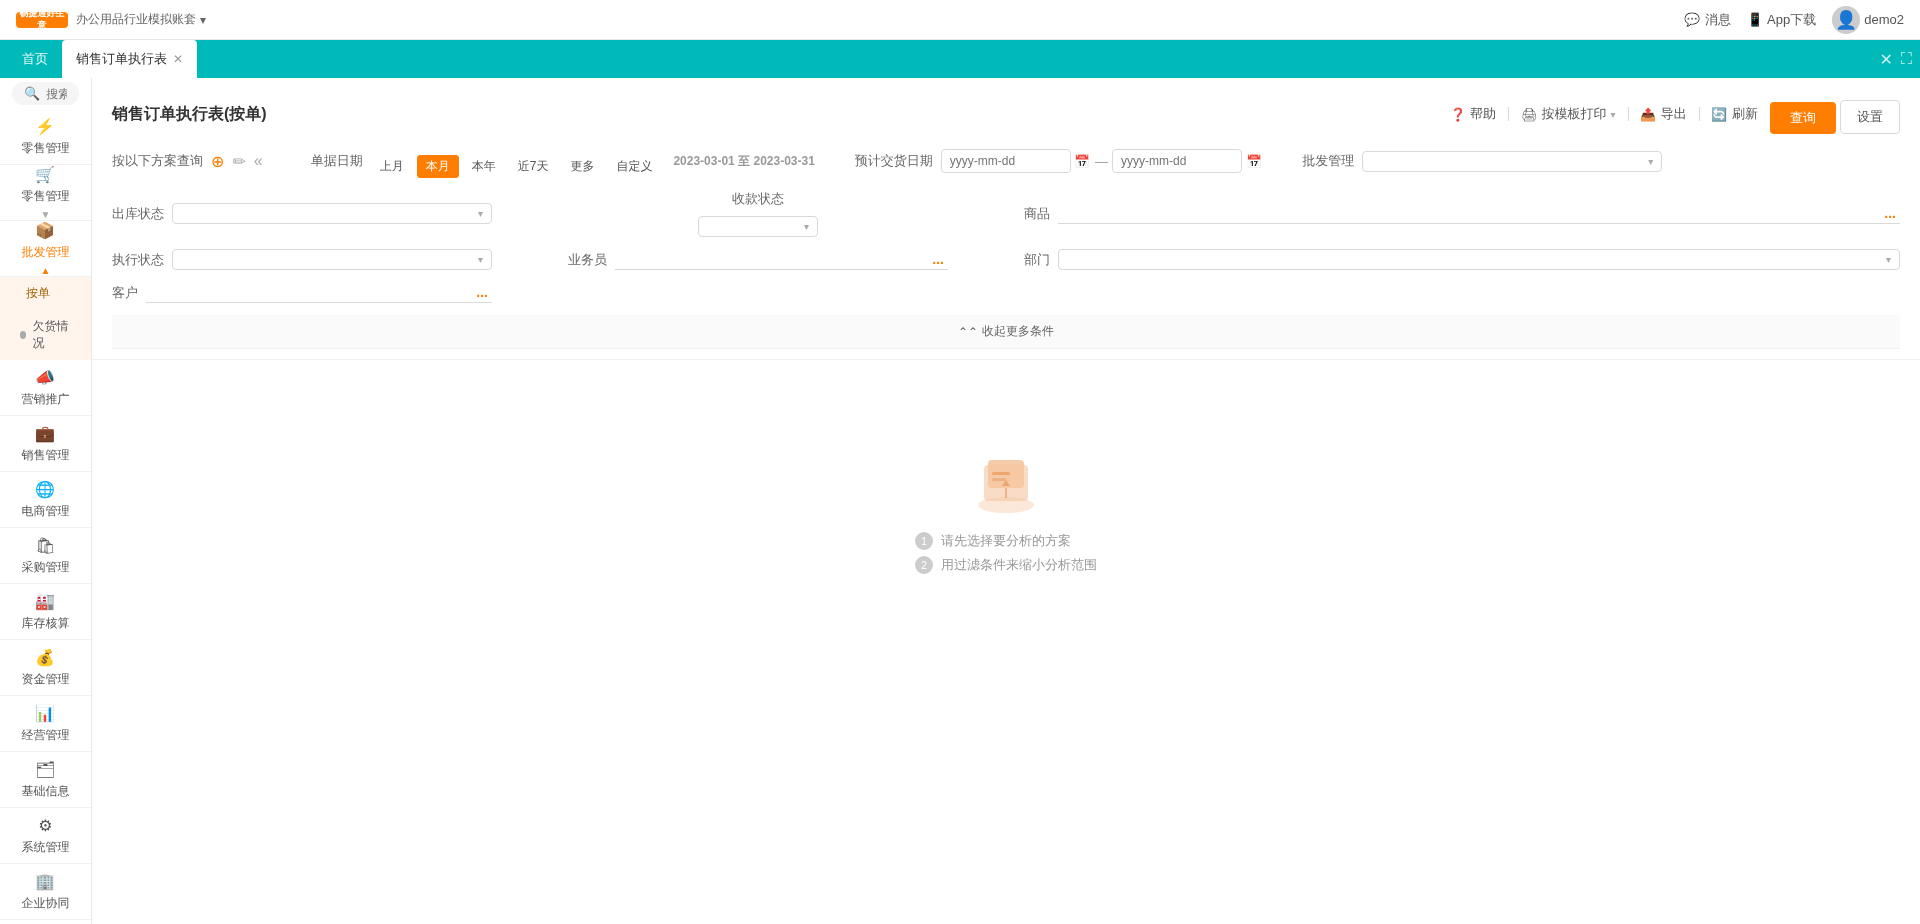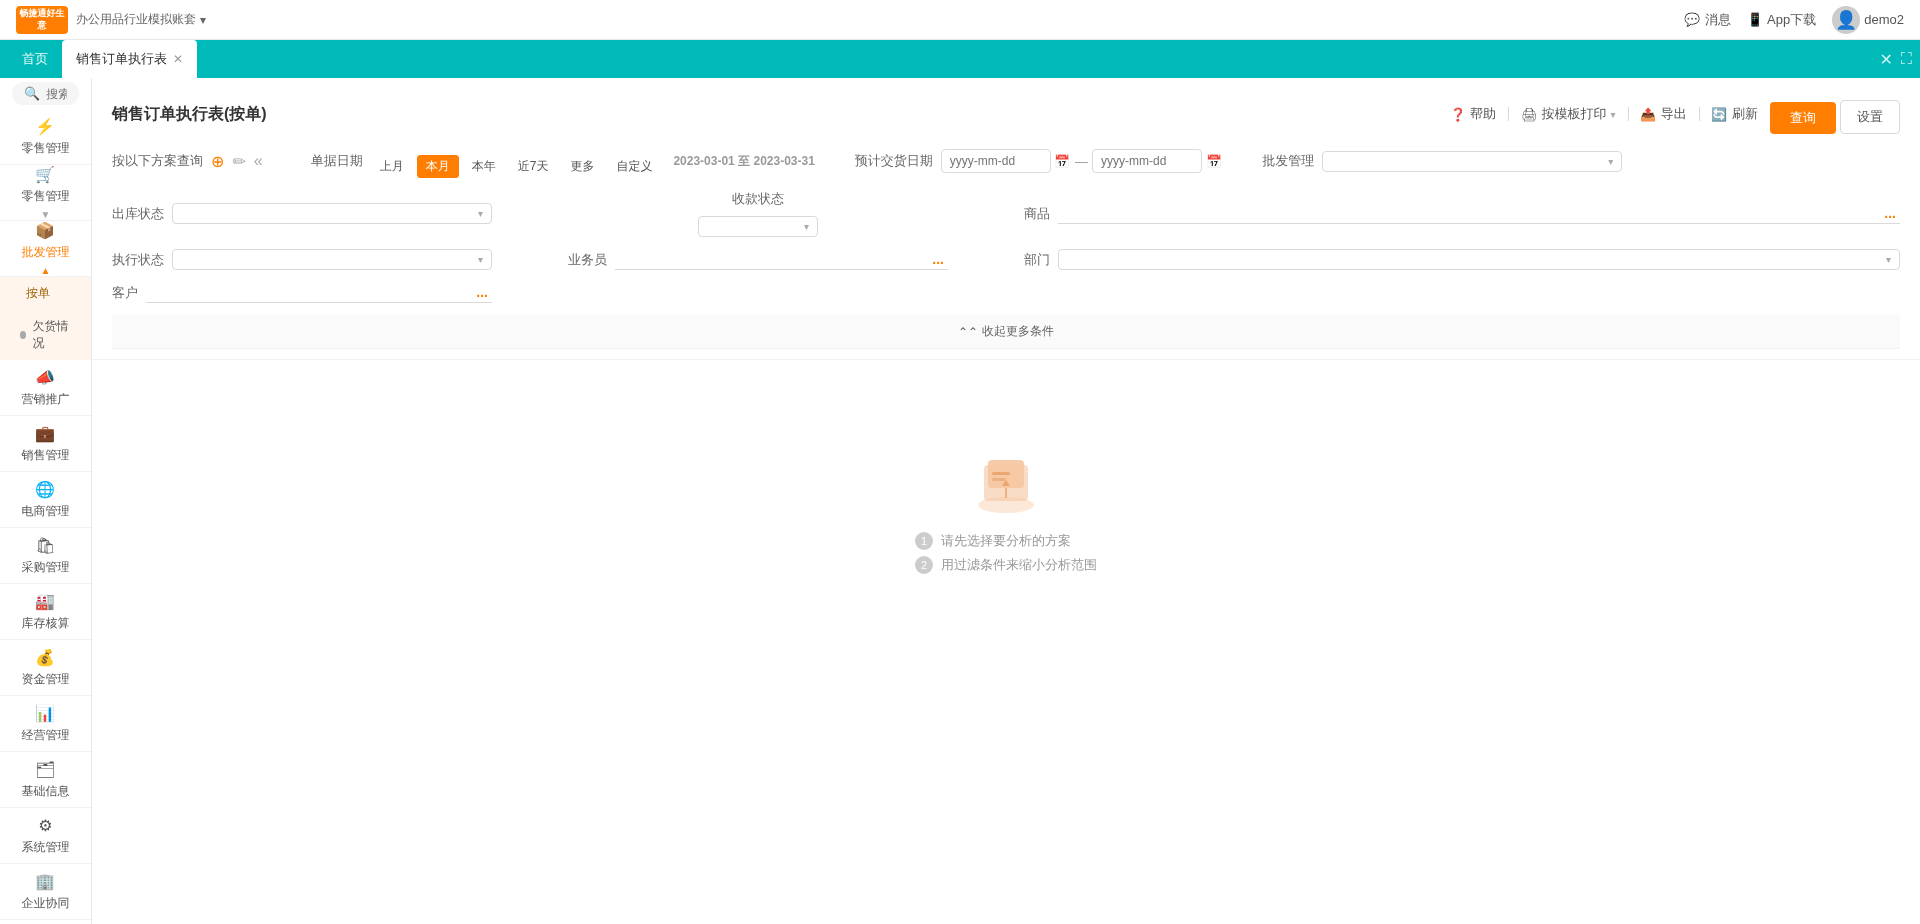--- a/index.html
+++ b/index.html
@@ -10,21 +10,21 @@
       height: 40px;
       background: #fff;
       display: flex;
       align-items: center;
       justify-content: space-between;
       padding: 0 16px;
       border-bottom: 1px solid #e8e8e8;
       z-index: 100;
     }
     .top-header-left { display: flex; align-items: center; gap: 8px; }
-    .logo-box { width: 52px; height: 28px; background: #ff7d00; border-radius: 4px; display: flex; align-items: center; justify-content: center; color: #fff; font-size: 10px; font-weight: bold; line-height: 1.2; text-align: center; }
+    .logo-box { width: 52px; height: 16px; background: #ff7d00; border-radius: 4px; display: flex; align-items: center; justify-content: center; color: #fff; font-size: 10px; font-weight: bold; line-height: 1.2; text-align: center; }
     .breadcrumb-area { display: flex; align-items: center; gap: 4px; color: #666; font-size: 12px; }
     .breadcrumb-dropdown { color: #666; cursor: pointer; }
     .top-header-right { display: flex; align-items: center; gap: 16px; color: #555; font-size: 13px; }
     .top-header-right .icon-btn { display: flex; align-items: center; gap: 4px; cursor: pointer; color: #555; }
     .avatar { width: 28px; height: 28px; border-radius: 50%; background: #ccc; overflow: hidden; display: flex; align-items: center; justify-content: center; }
 
     
     .tab-bar {
       height: 38px;
       background: #00b9b9;
@@ -58,21 +58,21 @@
     .page-actions .action-btn { display: flex; align-items: center; gap: 4px; cursor: pointer; color: #555; }
     .divider-line { width: 1px; height: 14px; background: #d9d9d9; }
 
     
     .filter-area { padding: 0 20px 10px; background: #fff; border-bottom: 1px solid #f0f0f0; }
     .filter-row { display: flex; align-items: center; gap: 16px; margin-bottom: 12px; flex-wrap: wrap; }
     .filter-input-group { display: flex; align-items: center; gap: 4px; }
     .date-btn-group { display: flex; align-items: center; gap: 4px; margin-top: 11px; }
     .date-btn { padding: 2px 8px; border-radius: 3px; cursor: pointer; font-size: 12px; color: #555; border: 1px solid transparent; }
     .date-btn.active { background: #ff7d00; color: #fff; border-color: #ff7d00; }
-    .date-input { border: 1px solid #d9d9d9; border-radius: 4px; padding: 4px 8px; font-size: 12px; color: #999; width: 110px; outline: none; }
+    .date-input { border: 1px solid #d9d9d9; border-radius: 4px; padding: 4px 8px; font-size: 12px; color: #999; width: 130px; outline: none; }
     .select-box { border: 1px solid #d9d9d9; border-radius: 4px; padding: 4px 8px; font-size: 13px; color: #999; display: flex; align-items: center; justify-content: space-between; min-width: 120px; cursor: pointer; background: #fff; }
     .select-box .arrow { color: #aaa; font-size: 10px; }
     .select-box-wide { min-width: 200px; }
     .more-btn { color: #ff7d00; cursor: pointer; font-size: 14px; font-weight: bold; }
     .filter-cell { display: flex; align-items: center; gap: 8px; }
     .filter-cell-label { color: #666; font-size: 13px; white-space: nowrap; }
 
     
     .collapse-bar { display: flex; align-items: center; justify-content: center; padding: 8px; border-bottom: 1px solid #f0f0f0; cursor: pointer; color: #666; font-size: 12px; gap: 4px; background: #fafafa; }
 

